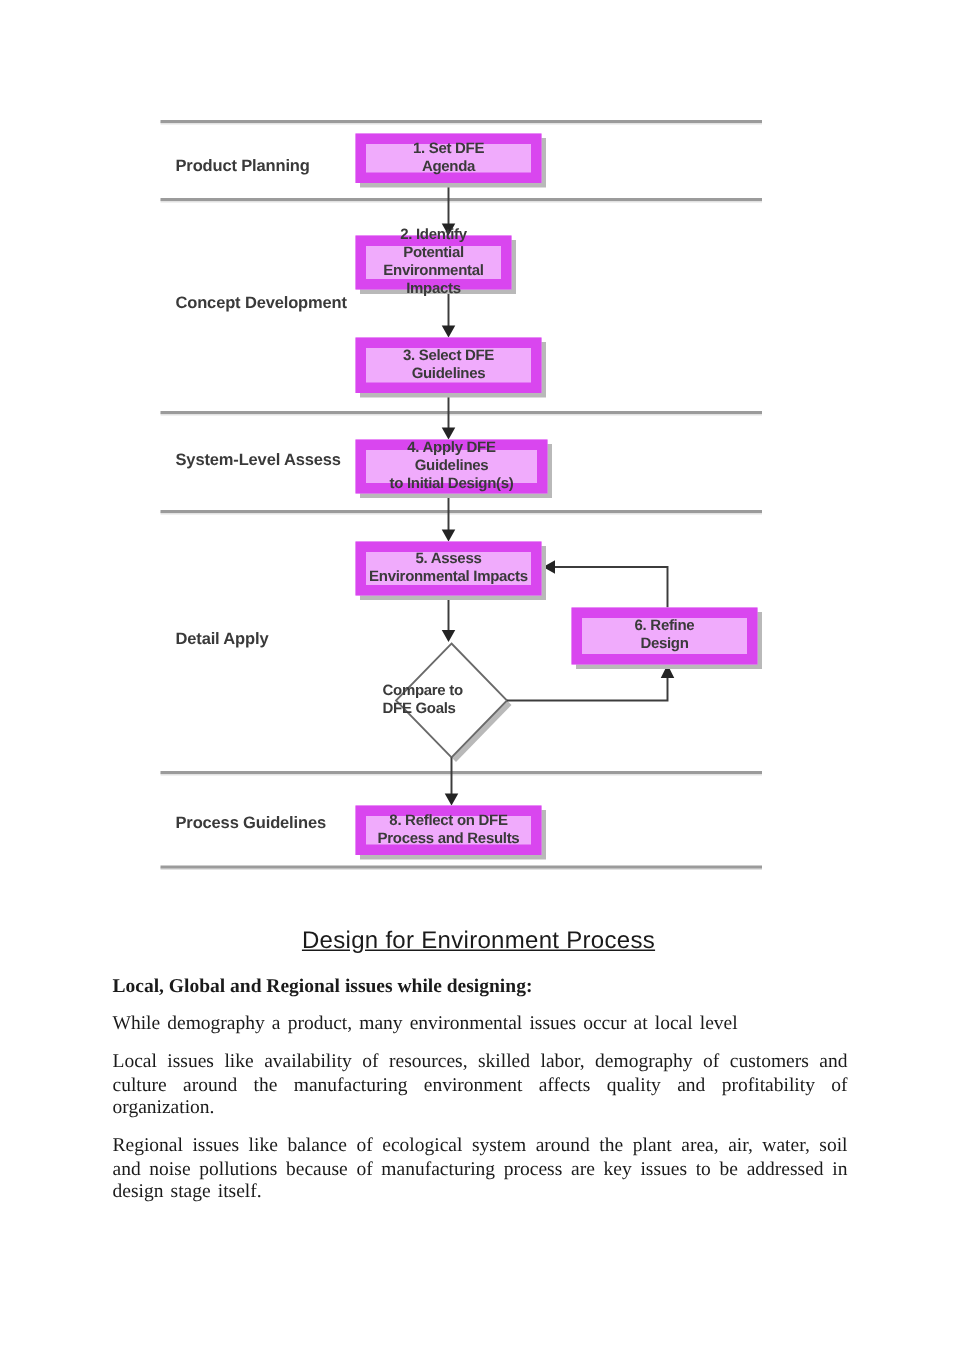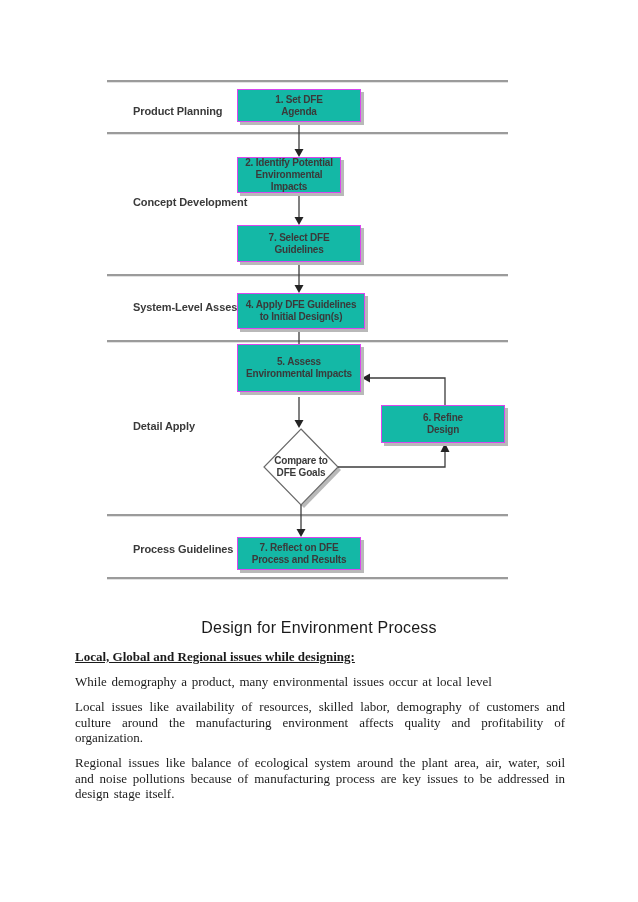--- a/index.html
+++ b/index.html
@@ -9,55 +9,54 @@
     background:#ffffff;
     margin:0 auto;
     overflow:hidden;
     font-family:"Liberation Sans",sans-serif;
   }
   
   .figure{position:absolute;left:0;top:0;width:638px;height:605px;}
   .connectors{position:absolute;left:0;top:0;}
   .divider{position:absolute;left:107px;width:401px;height:2px;background:#9b9b9b;box-shadow:0 1px 0 #e2e2e2;}
   #div1{top:80px}#div2{top:132px}#div3{top:274px}#div4{top:340px}#div5{top:514px}#div6{top:577px}
-  .stage{position:absolute;left:117px;font:bold 11px/13px "Liberation Sans",sans-serif;color:#3a3a3a;letter-spacing:-0.1px;margin-left:16px;}
+  .stage{position:absolute;left:117px;font:bold 11px/13px "Liberation Sans",sans-serif;color:#3a3a3a;letter-spacing:-0.1px;}
   #stage1{top:105px}#stage2{top:196px}#stage3{top:301px}#stage4{top:420px}#stage5{top:543px}
   .node{
     position:absolute;box-sizing:border-box;
-    background:#14b8a6;border:1px solid #d946ef;
+    background:#f0abfc;border:7px solid #d946ef;
     box-shadow:3px 3px 0 #b9b9b9;
     display:flex;align-items:center;justify-content:center;
     text-align:center;white-space:pre-line;
     font:bold 10px/12px "Liberation Sans",sans-serif;color:#3a3a3a;letter-spacing:-0.2px;
     padding:2px;
   }
   #node1{left:237px;top:89px;width:124px;height:33px;}
   #node2{left:237px;top:157px;width:104px;height:36px;}
   #node3{left:237px;top:225px;width:124px;height:37px;}
   #node4{left:237px;top:293px;width:128px;height:36px;}
-  #node5{left:237px;top:344px;width:124px;height:48px;}
+  #node5{left:237px;top:361px;width:124px;height:36px;}
   #node6{left:381px;top:405px;width:124px;height:38px;}
   #node7{left:237px;top:537px;width:124px;height:33px;}
   .diamond-label{
     position:absolute;left:255px;top:455px;width:92px;
-    text-align:center;white-space:pre-line;
+    text-align:left;white-space:pre-line;
     font:bold 10px/12px "Liberation Sans",sans-serif;color:#3a3a3a;letter-spacing:-0.2px;
   }
   
   .caption{
     position:absolute;left:0;top:618px;width:638px;
     text-align:center;
-    font:16px/19px "Liberation Sans",sans-serif;color:#1a1a1a;letter-spacing:0.2px;
+    font:16px/19px "Liberation Sans",sans-serif;color:#1a1a1a;letter-spacing:0.2px;text-decoration:underline;
   }
   
   .body-copy{position:absolute;left:75px;top:649px;width:490px;color:#1b1b1b;}
   .body-heading{
     font:bold 13px/16px "Liberation Serif",serif;
     margin:0 0 9px 0;
-    text-decoration:underline;
   }
   .body-copy p{
     font:13px/15.5px "Liberation Serif",serif;
     margin:0 0 9.5px 0;
     text-align:justify;
     word-spacing:1.5px;
   }
 </style>
 </head>
 <body>
@@ -109,29 +108,29 @@
 
         <polyline points="445,405 445,378 370,378" fill="none"></polyline>
         <polygon points="370,373.5 370,382.5 362,378" stroke="none"></polygon>
       </g>
     </svg>
 
     <div class="node" id="node1">1. Set DFE
 Agenda</div>
     <div class="node" id="node2">2. Identify Potential
 Environmental Impacts</div>
-    <div class="node" id="node3">7. Select DFE
+    <div class="node" id="node3">3. Select DFE
 Guidelines</div>
     <div class="node" id="node4">4. Apply DFE Guidelines
 to Initial Design(s)</div>
     <div class="node" id="node5">5. Assess
 Environmental Impacts</div>
     <div class="node" id="node6">6. Refine
 Design</div>
-    <div class="node" id="node7">7. Reflect on DFE
+    <div class="node" id="node7">8. Reflect on DFE
 Process and Results</div>
 
     <div class="diamond-label">Compare to
 DFE Goals</div>
   </div>
 
   <div class="caption">Design for Environment Process</div>
 
   <div class="body-copy">
     <div class="body-heading">Local, Global and Regional issues while designing:</div>

